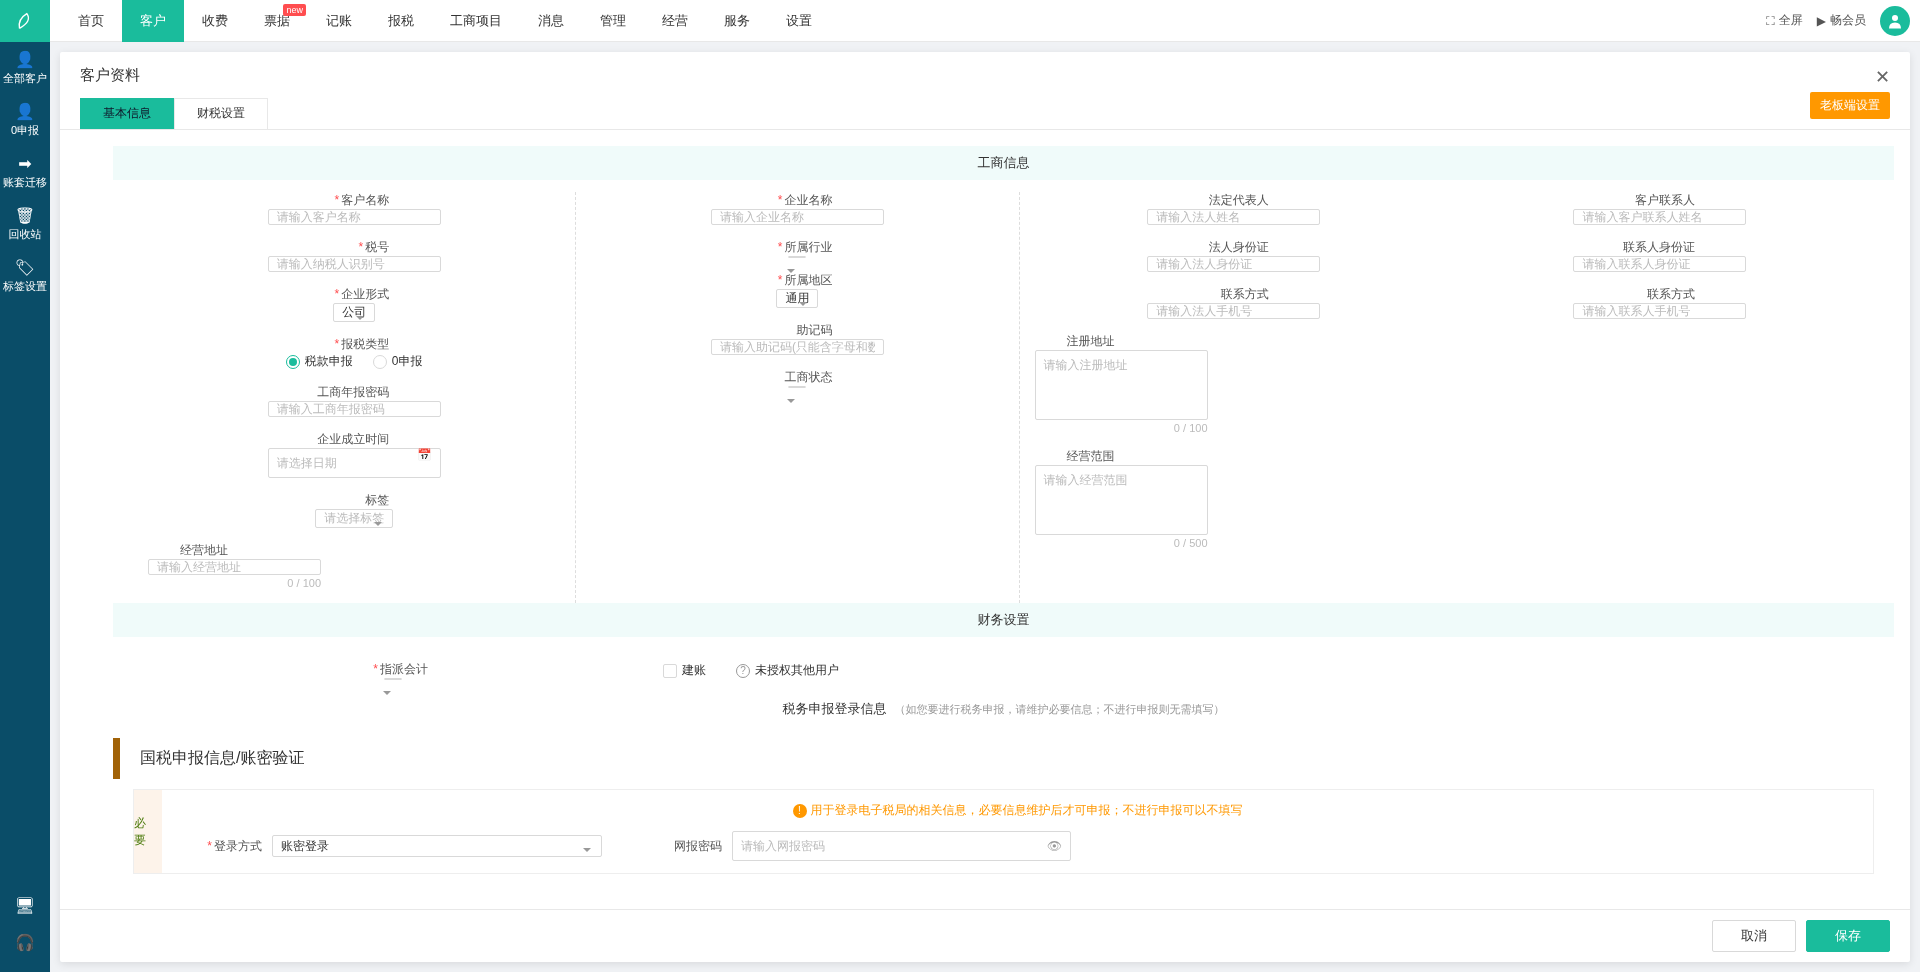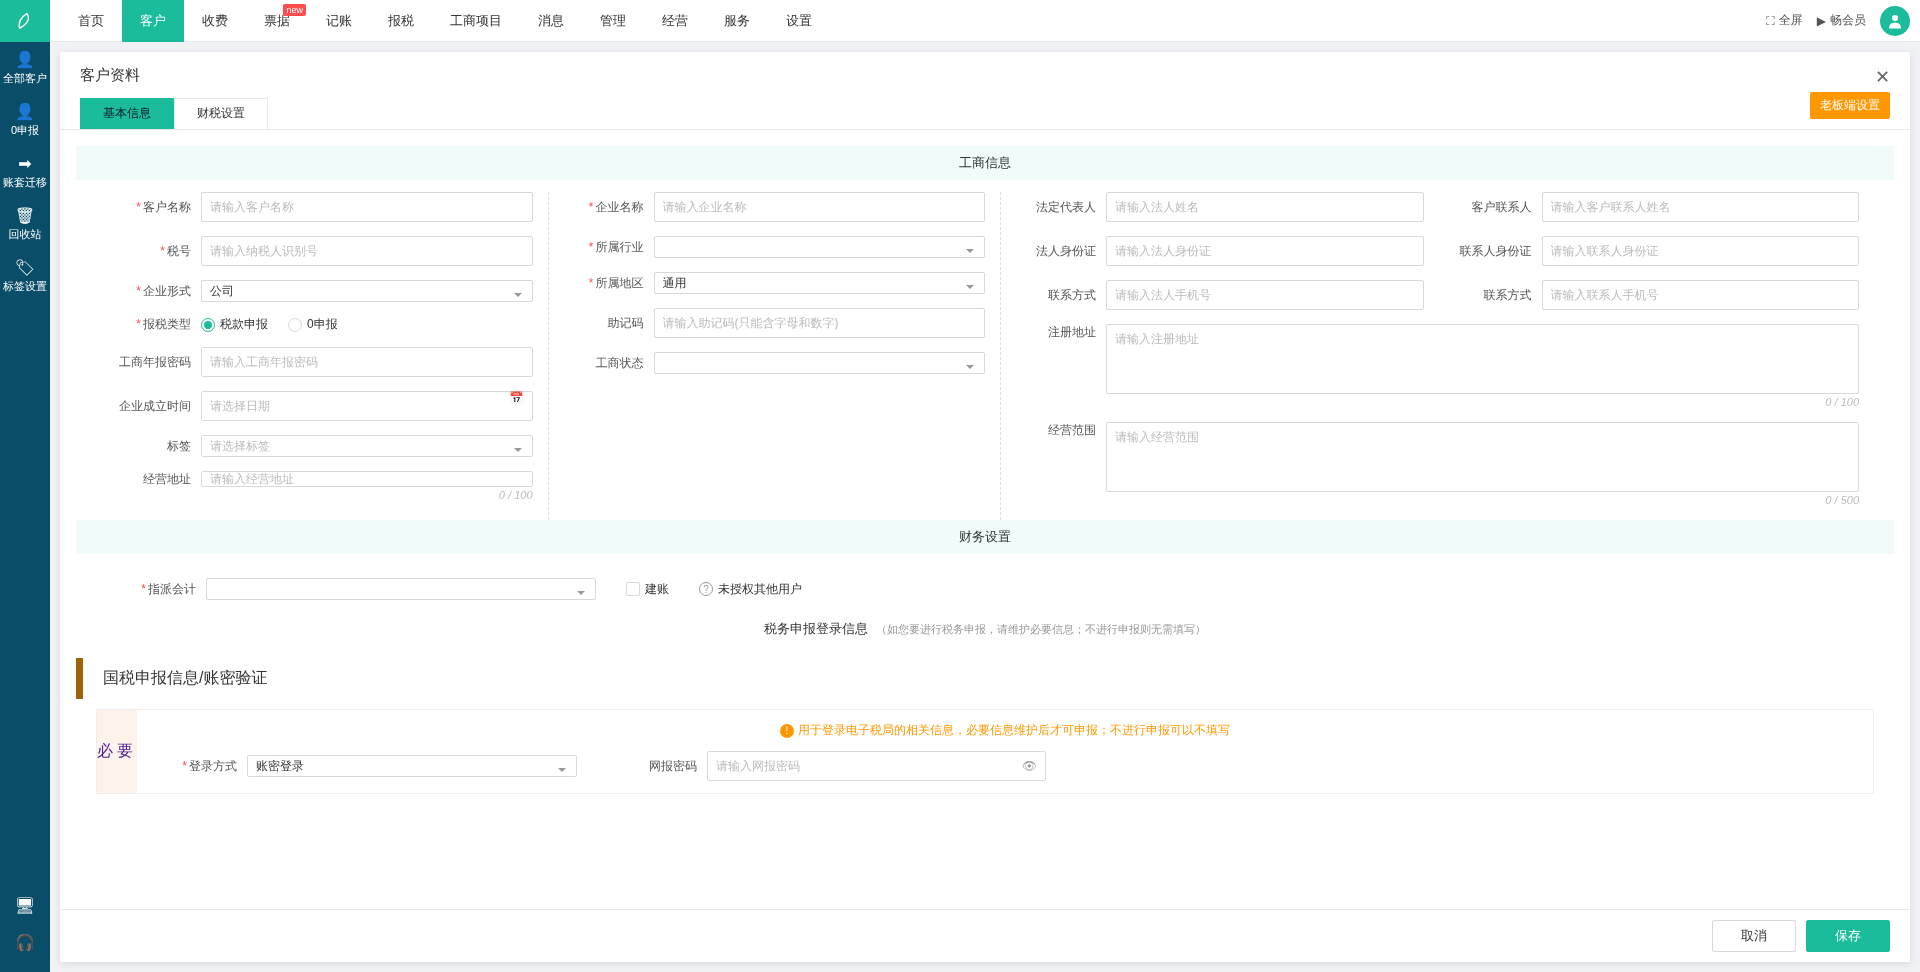--- a/index.html
+++ b/index.html
@@ -30,53 +30,53 @@
 .modal { position: absolute; top: 10px; left: 10px; right: 10px; bottom: 10px; background: #fff; border-radius: 2px; display: flex; flex-direction: column; box-shadow: 0 2px 8px rgba(0,0,0,0.1); }
 .modal-header { padding: 14px 20px 0; display: flex; align-items: flex-start; }
 .modal-title { font-size: 15px; font-weight: 500; }
 .modal-close { margin-left: auto; font-size: 18px; cursor: pointer; color: #666; }
 .modal-tabs { display: flex; padding: 10px 20px 0; border-bottom: 1px solid #e8e8e8; position: relative; }
 .modal-tab { padding: 6px 22px; font-size: 12px; cursor: pointer; border: 1px solid transparent; }
 .modal-tab.active { background: #1abc9c; color: #0f172a; }
 .modal-tab.inactive { background: #fff; border: 1px solid #e8e8e8; border-bottom: none; text-align: center; }
 .boss-btn { position: absolute; right: 20px; top: 4px; background: #ff9800; color: #fff; padding: 5px 10px; font-size: 12px; cursor: pointer; border-radius: 2px; }
 
-.modal-body { flex: 1; overflow-y: auto; padding: 16px; }
+.modal-body { flex: 1; overflow-y: auto; padding: 16px; margin-left: 37px; }
 .section-header { background: #f0fbfa; text-align: center; padding: 8px; font-size: 13px; font-weight: 500; margin-bottom: 12px; }
 .section-header.sub { background: #fff; }
 .section-sub { color: #999; font-size: 11px; font-weight: normal; margin-left: 8px; }
 
 .form-grid { display: flex; padding: 0 20px; gap: 0; }
 .form-col { flex: 1; padding: 0 15px; }
 .form-col.divider { border-right: 1px dashed #ddd; }
 
-.form-row { display: flex; align-items: center; margin-bottom: 14px; }
+.form-row { display: flex; align-items: center; margin-bottom: 14px; flex-direction: column; }
 .form-row.wide { align-items: flex-start; }
 .form-label { width: 90px; text-align: right; padding-right: 10px; font-size: 12px; color: #555; flex-shrink: 0; }
 .req { color: #ff4d4f; margin-right: 2px; }
 .form-input { flex: 1; height: 30px; border: 1px solid #d9d9d9; border-radius: 2px; padding: 0 8px; font-size: 12px; }
 .form-select { flex: 1; height: 22px; border: 1px solid #d9d9d9; border-radius: 2px; padding: 0 8px; font-size: 12px; background: #fff; position: relative; display: flex; align-items: center; }
 .form-select::after { content: ""; position: absolute; right: 10px; top: 12px; border: 4px solid transparent; border-top-color: #999; }
 .form-select.placeholder { color: #bbb; }
 .form-textarea { flex: 1; border: 1px solid #d9d9d9; border-radius: 2px; padding: 6px 8px; font-size: 12px; min-height: 70px; resize: none; font-family: inherit; }
-.char-count { text-align: right; font-size: 11px; color: #bbb; margin-top: 2px; font-style: italic; }
+.char-count { text-align: right; font-size: 11px; color: #bbb; margin-top: 2px; }
 .textarea-wrap { flex: 1; display: flex; flex-direction: column; }
 
 .radio-group { display: flex; gap: 20px; align-items: center; flex: 1; }
 .radio-opt { display: flex; align-items: center; gap: 5px; cursor: pointer; }
 .radio-dot { width: 14px; height: 14px; border: 1px solid #d9d9d9; border-radius: 50%; display: inline-flex; align-items: center; justify-content: center; }
 .radio-dot.checked { border-color: #1abc9c; }
 .radio-dot.checked::after { content: ""; width: 8px; height: 8px; background: #1abc9c; border-radius: 50%; }
 .checkbox { width: 14px; height: 14px; border: 1px solid #d9d9d9; border-radius: 2px; display: inline-block; }
 .tooltip-q { width: 14px; height: 14px; border: 1px solid #999; border-radius: 50%; display: inline-flex; align-items: center; justify-content: center; font-size: 10px; color: #999; }
 
 .finance-row { display: flex; align-items: center; padding: 12px 40px; gap: 30px; }
 .tax-block-title { padding: 10px 20px; font-size: 16px; color: #333; border-left: 7px solid #a16207; margin: 10px 0; }
 .tax-tag-box { display: flex; margin: 0 20px 16px; border: 1px solid #eee; }
-.tax-tag-side { background: #fdf3ea; color: #4c1d95; width: 40px; display: flex; align-items: center; justify-content: center; writing-mode: vertical-rl; letter-spacing: 4px; padding: 10px 0; writing-mode: horizontal-tb; font-size: 16px; }
+.tax-tag-side { background: #fdf3ea; color: #4d7c0f; width: 28px; display: flex; align-items: center; justify-content: center; writing-mode: vertical-rl; letter-spacing: 4px; padding: 10px 0; writing-mode: horizontal-tb; font-size: 12px; }
 .tax-tag-body { flex: 1; padding: 12px 20px; }
 .tax-warn { color: #ff9800; font-size: 12px; margin-bottom: 12px; text-align: center; }
 .tax-warn-icon { display: inline-flex; width: 14px; height: 14px; background: #ff9800; color: #fff; border-radius: 50%; align-items: center; justify-content: center; font-size: 10px; margin-right: 4px; }
 .tax-inputs { display: flex; gap: 40px; }
 .tax-input-item { display: flex; align-items: center; }
 .eye-icon { color: #999; margin-left: -24px; cursor: pointer; }
 
 .modal-footer { border-top: 1px solid #e8e8e8; padding: 10px 20px; display: flex; justify-content: flex-end; gap: 10px; }
 .btn { padding: 6px 28px; font-size: 13px; border-radius: 2px; cursor: pointer; border: 1px solid #d9d9d9; background: #fff; }
 .btn.primary { background: #1abc9c; color: #fff; border-color: #1abc9c; }

